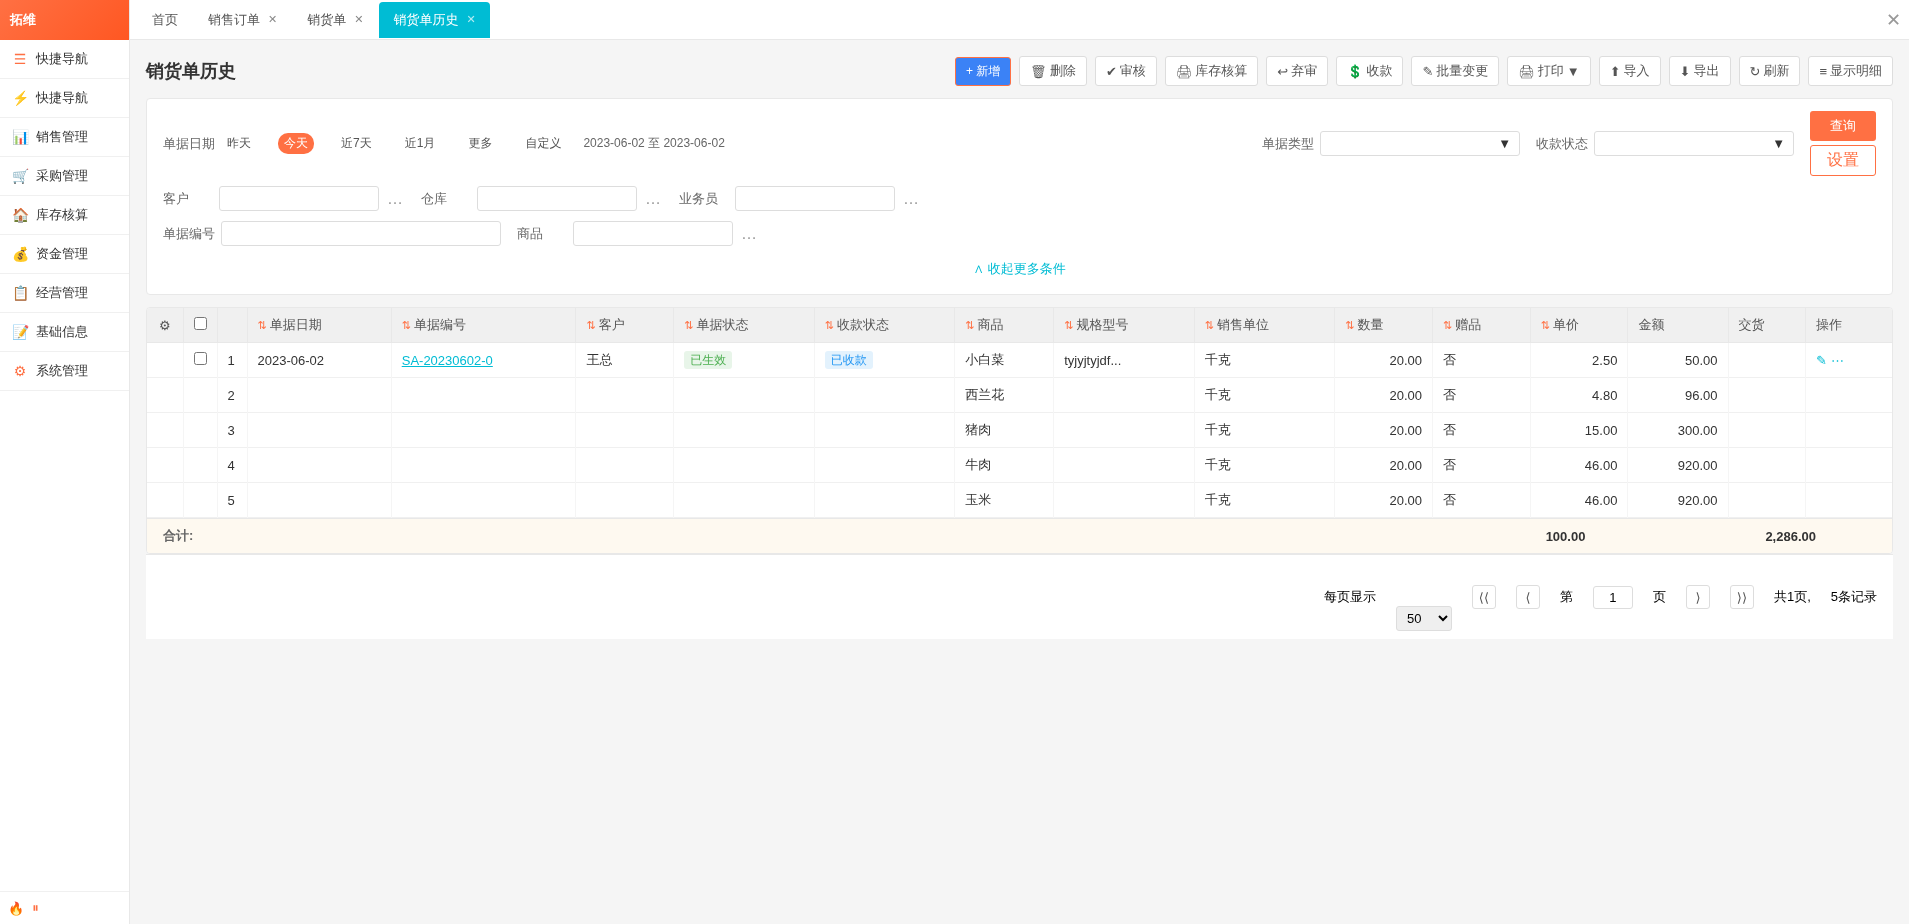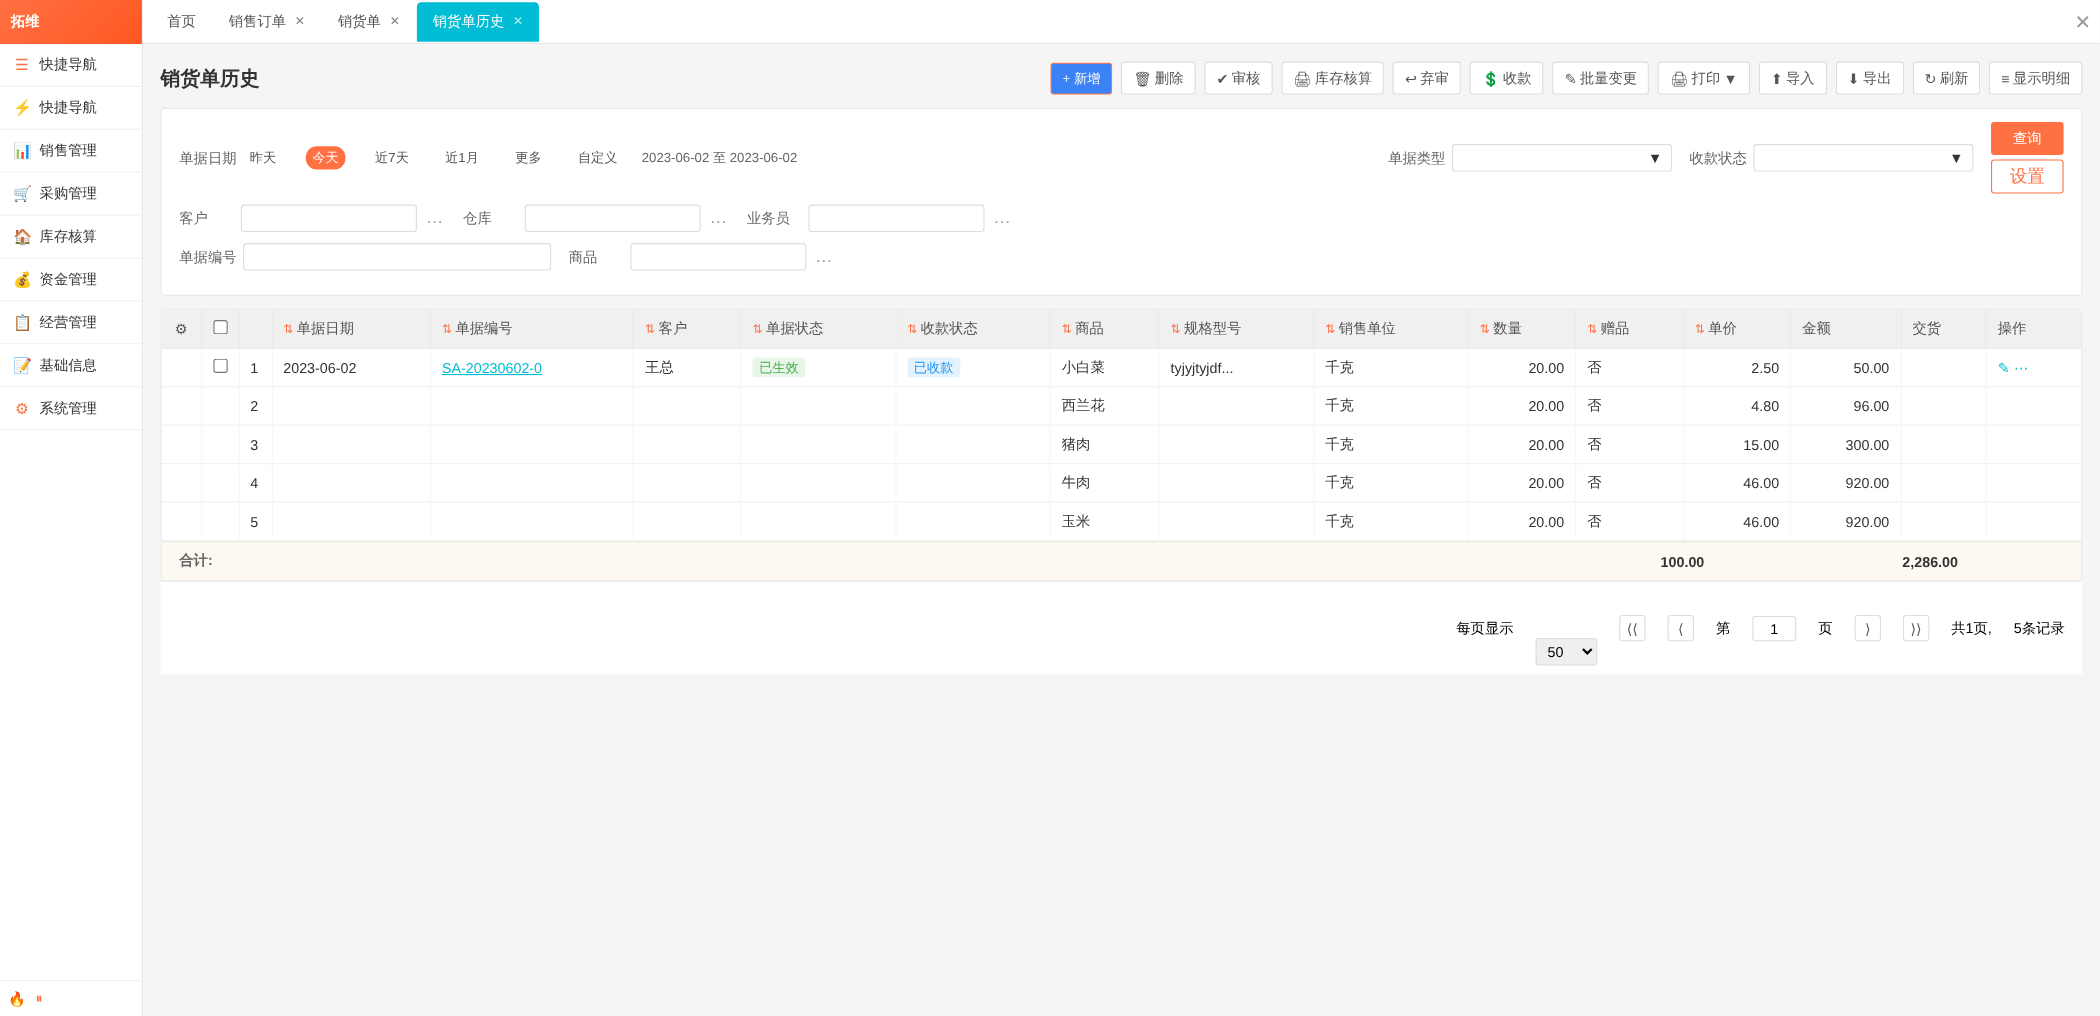--- a/index.html
+++ b/index.html
@@ -500,20 +500,23 @@
           <input class="filter-input" style="width: 280px;">
         </div>
 
         <div class="filter-item">
           <span class="filter-label">商品</span>
           <input class="filter-input" style="">
           <span class="ellipsis-btn">…</span>
         </div>
       </div>
 
+      <div class="filter-more">
+        <span>∧ 收起更多条件</span>
+      </div>
     </div>
 
     <div class="table-container">
       <table>
         <thead>
           <tr>
             <th style="width:36px; text-align:center;">
               <span>⚙</span>
             </th>
             <th class="checkbox-col">
@@ -642,21 +645,21 @@
       <td></td>
       <td></td>
     </tr>
           </tbody>
       </table>
 
       <div class="table-footer">
         <span class="footer-label">合计:</span>
         <span class="footer-spacer"></span>
         <span class="footer-value" style="margin-right:160px;">100.00</span>
-        <span class="footer-value" style="margin-right:96px;">2,286.00</span>
+        <span class="footer-value" style="margin-right:60px;">2,286.00</span>
       </div>
     </div>
 
     <div class="pagination">
       <span>每页显示</span>
       <select class="page-size-select">
         <option>50</option>
         <option>100</option>
         <option>200</option>
       </select>

